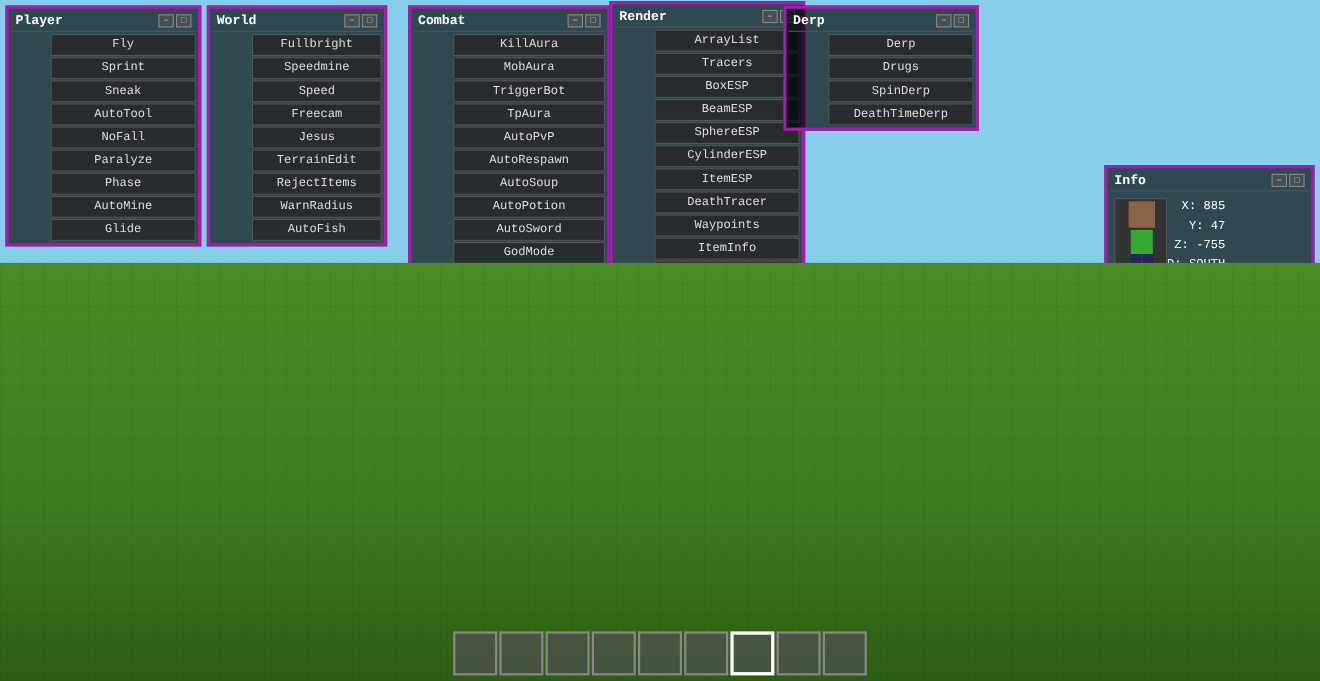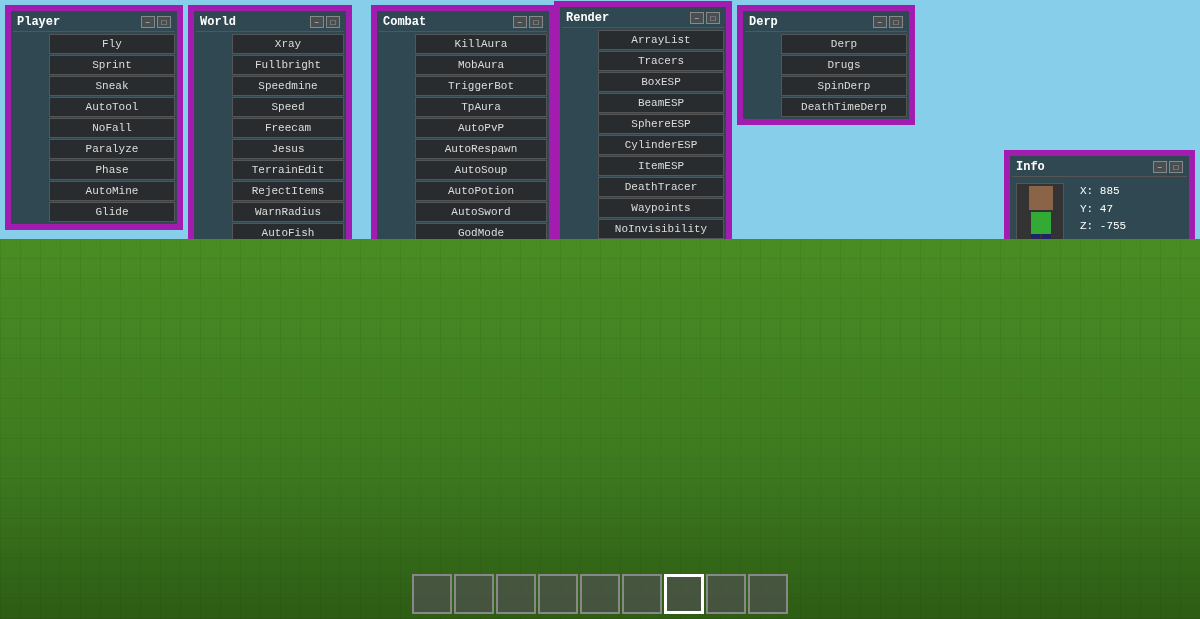--- a/index.html
+++ b/index.html
@@ -30,21 +30,21 @@
       height: 380px;
       background:
         repeating-linear-gradient(0deg, rgba(0,0,0,0.05) 0px, rgba(0,0,0,0.05) 1px, transparent 1px, transparent 20px),
         repeating-linear-gradient(90deg, rgba(0,0,0,0.05) 0px, rgba(0,0,0,0.05) 1px, transparent 1px, transparent 20px),
         linear-gradient(to bottom, #4a8c24 0%, #3d7a1f 60%, #2d5c14 100%);
       z-index: 1;
     }
 
     .panel {
       background: rgba(0,0,0,0.65);
-      border: 6px solid #a21caf;
+      border: 3px solid #a21caf;
       padding: 2px;
       color: #fff;
       position: absolute;
     }
 
     .panel-header {
       display: flex;
       align-items: center;
       justify-content: space-between;
       padding: 2px 4px;
@@ -119,21 +119,21 @@
     
     #panel-render {
       top: 1px;
       left: 554px;
       width: 178px;
     }
 
     
     #panel-derp {
       top: 5px;
-      left: 737px;
+      left: 712px;
       width: 178px;
     }
 
     
     #panel-server {
       top: 305px;
       left: 5px;
       width: 178px;
     }
 
@@ -153,22 +153,23 @@
 
     
     #panel-values {
       top: 370px;
       right: 5px;
       width: 195px;
     }
 
     .info-content {
       display: flex;
-      gap: 16px;
+      gap: 0;
       padding: 4px;
+      text-align: right;
     }
 
     .player-avatar {
       width: 48px;
       height: 64px;
       background: #333;
       border: 1px solid #555;
       position: relative;
       flex-shrink: 0;
     }
@@ -304,21 +305,20 @@
 
 <div class="panel" id="panel-world">
   <div class="panel-header">
     <span class="panel-title">World</span>
     <div class="panel-buttons">
       <div class="panel-btn">−</div>
       <div class="panel-btn">□</div>
     </div>
   </div>
   <div class="btn-list" id="world-list">
-      <div class="feat-btn">Xray</div>
       <div class="feat-btn">Fullbright</div>
       <div class="feat-btn">Speedmine</div>
       <div class="feat-btn">Speed</div>
       <div class="feat-btn">Freecam</div>
       <div class="feat-btn">Jesus</div>
       <div class="feat-btn">TerrainEdit</div>
       <div class="feat-btn">RejectItems</div>
       <div class="feat-btn">WarnRadius</div>
       <div class="feat-btn">AutoFish</div>
     </div>
@@ -362,20 +362,21 @@
   <div class="btn-list" id="render-list">
       <div class="feat-btn">ArrayList</div>
       <div class="feat-btn">Tracers</div>
       <div class="feat-btn">BoxESP</div>
       <div class="feat-btn">BeamESP</div>
       <div class="feat-btn">SphereESP</div>
       <div class="feat-btn">CylinderESP</div>
       <div class="feat-btn">ItemESP</div>
       <div class="feat-btn">DeathTracer</div>
       <div class="feat-btn">Waypoints</div>
+      <div class="feat-btn">ItemInfo</div>
       <div class="feat-btn">NoInvisibility</div>
       <div class="feat-btn">BreakAnimation</div>
       <div class="feat-btn">AntiHurtCam</div>
     </div>
 </div>
 
 <div class="panel" id="panel-derp">
   <div class="panel-header">
     <span class="panel-title">Derp</span>
     <div class="panel-buttons">

